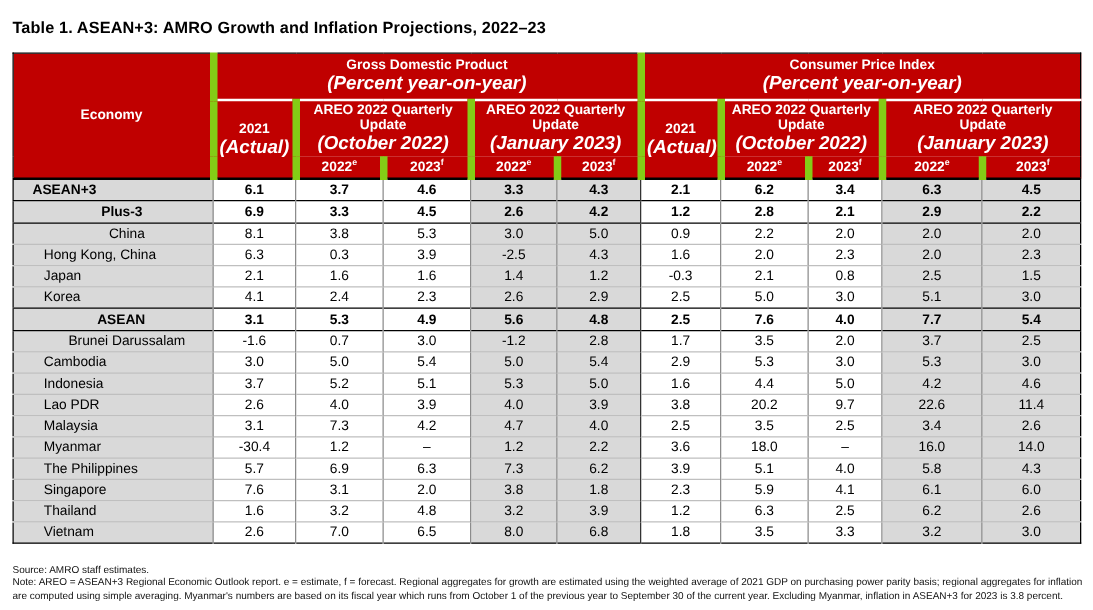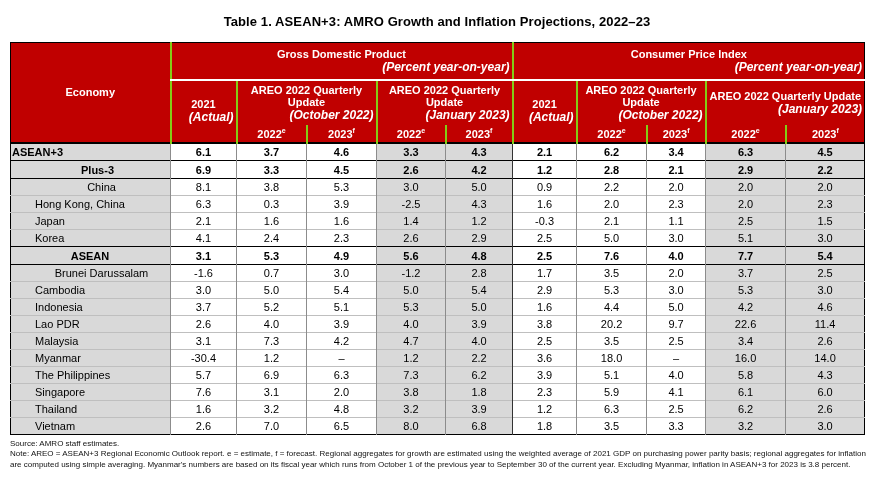--- a/index.html
+++ b/index.html
@@ -2,21 +2,21 @@
 <html><head>
 <meta charset="utf-8">
 <style>
   * { margin: 0; padding: 0; box-sizing: border-box; }
   html, body { width: 874px; height: 488px; background: #fff; overflow: hidden; }
   body { font-family: "Liberation Sans", sans-serif; color: #000; }
 
   .page { padding: 14px 10px 0 10px; }
 
   .title {
-    text-align: center;
+    text-align: left;
     font-size: 13px;
     font-weight: bold;
     margin-bottom: 13px;
     letter-spacing: 0.1px;
   }
 
   table {
     border-collapse: collapse;
     table-layout: fixed;
     width: 854px;
@@ -26,22 +26,22 @@
   
   thead th {
     background: #C00000;
     color: #fff;
     font-weight: bold;
     font-size: 11px;
     text-align: center;
     vertical-align: middle;
     padding: 1px 2px;
   }
-  thead .sub { font-style: italic; font-weight: bold; font-size: 12px; text-align: right; }
-  thead .wl { border-left: 2px solid #84cc16; }
+  thead .sub { font-style: italic; font-weight: bold; font-size: 15px; }
+  thead .wl { border-left: 6px solid #84cc16; }
   thead .wb { border-bottom: 2px solid #fff; }
   tr.h1 th { height: 37px; }
   tr.h2 th { height: 45px; }
   tr.h3 th { height: 18px; }
   thead sup { font-size: 7px; }
 
   
   tbody tr { height: 17px; }
   tbody tr.section { height: 18px; }
   tbody td {
@@ -52,27 +52,27 @@
     border-top: 1px solid #bfbfbf;
     padding: 0 2px;
     background: #fff;
   }
   tbody tr:first-child td { border-top: 2px solid #000; }
   tbody tr.thick td { border-top: 1.5px solid #000; text-align: center; }
   tbody tr.section td { font-weight: bold; }
   tbody td.econ { text-align: left; background: #D9D9D9; border-left: none; }
   tbody td.shade { background: #D9D9D9; }
   tbody td.cpi-start { border-left: 1px solid #333; }
-  td.pad-0 { padding-left: 1px; }
+  td.pad-0 { padding-left: 15px; }
   td.pad-1 { padding-left: 16px; }
   td.pad-2 { padding-left: 24px; margin-top: 19px; }
 
   
   .footer {
-    margin-top: 4px;
+    margin-top: 16px;
     font-size: 8px;
     line-height: 1.3;
     color: #111;
     width: 856px;
   }
 </style>
 </head>
 <body>
 
 <div class="page">
@@ -196,21 +196,21 @@
         </tr>
         <tr>
           <td class="econ pad-2">Japan</td>
           <td>2.1</td>
           <td>1.6</td>
           <td>1.6</td>
           <td class="shade">1.4</td>
           <td class="shade">1.2</td>
           <td class="cpi-start">-0.3</td>
           <td>2.1</td>
-          <td>1.1</td>
+          <td>0.8</td>
           <td class="shade">2.5</td>
           <td class="shade">1.5</td>
         </tr>
         <tr>
           <td class="econ pad-2">Korea</td>
           <td>4.1</td>
           <td>2.4</td>
           <td>2.3</td>
           <td class="shade">2.6</td>
           <td class="shade">2.9</td>

